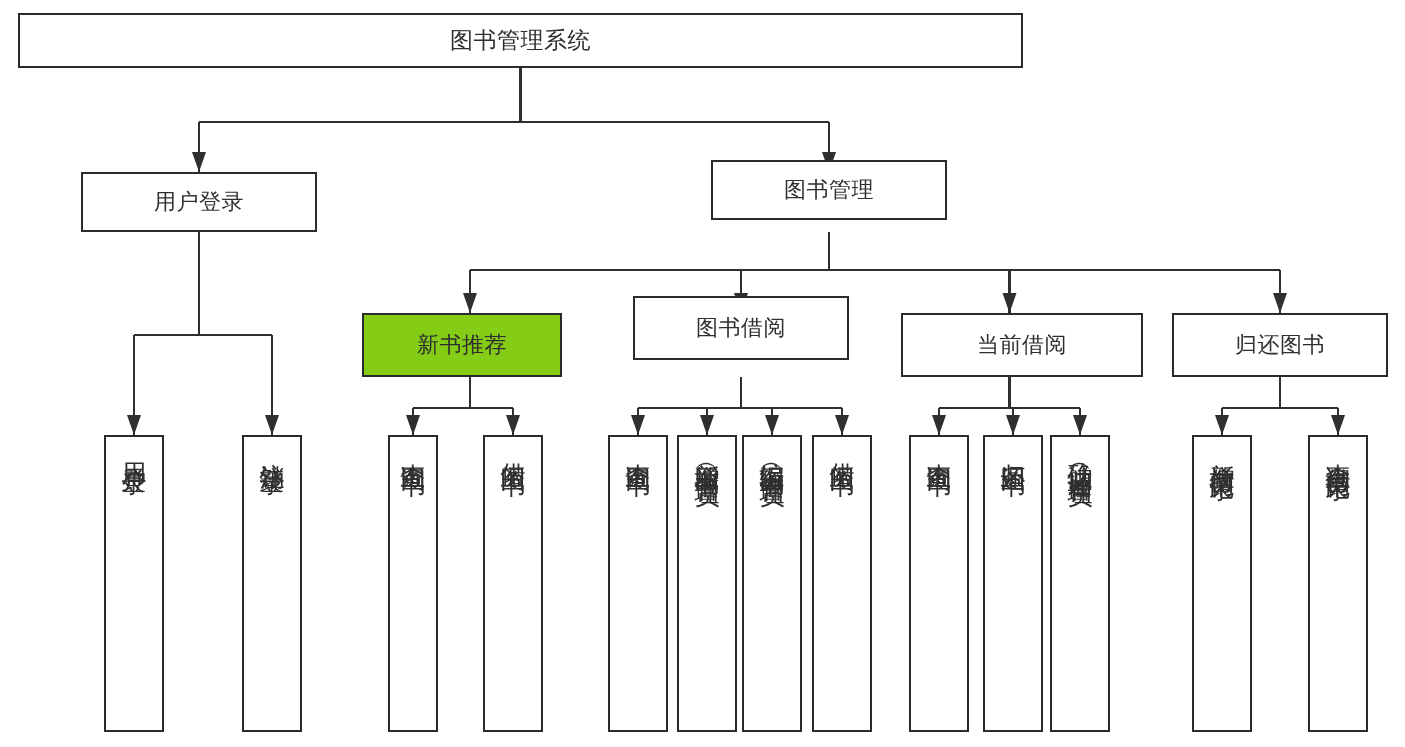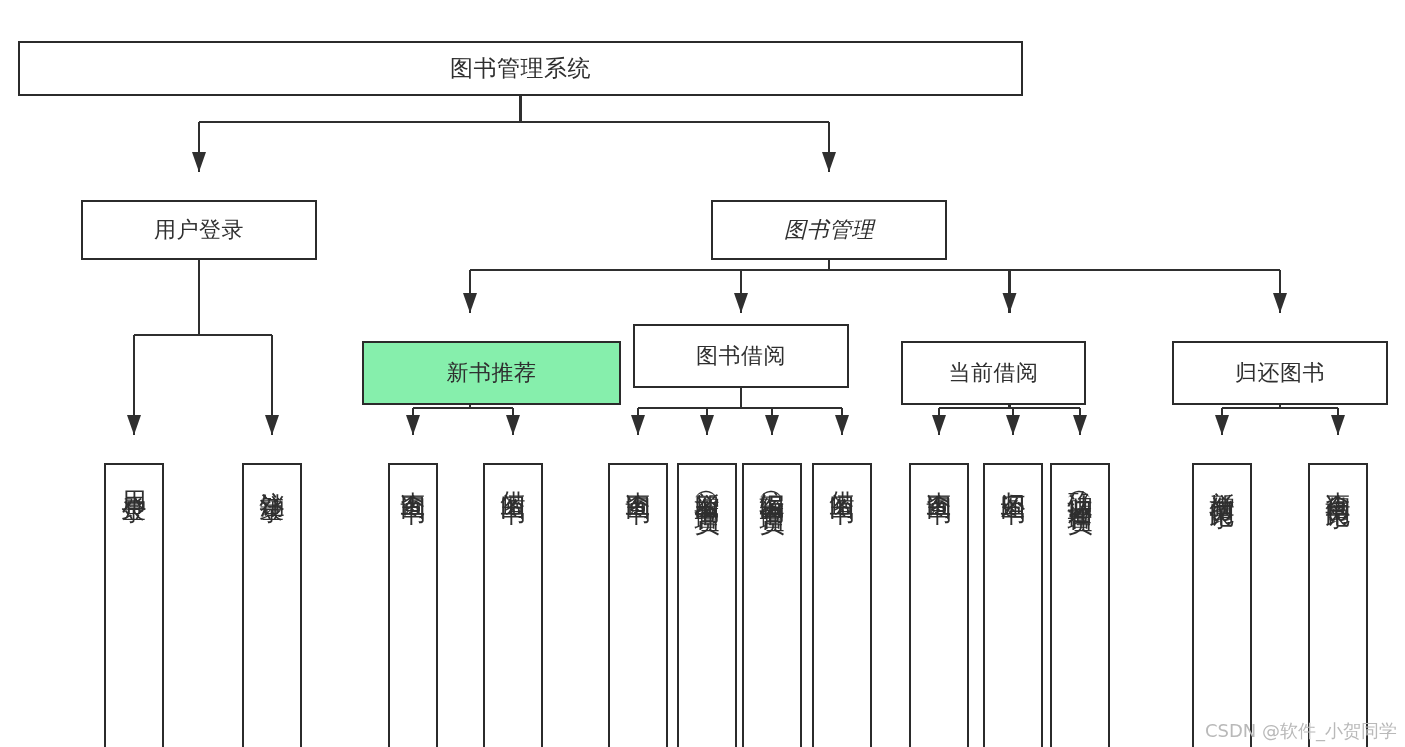--- a/index.html
+++ b/index.html
@@ -30,21 +30,20 @@
   }
   .node-box {
     position: absolute;
     box-sizing: border-box;
     background: #ffffff;
     border: 2px solid #3b82f6;
     display: flex;
     align-items: center;
     justify-content: center;
     overflow: hidden;
-    margin-top: 28px;
   }
   .node-label {
     color: #2f2f2f;
     font-family: "DejaVu Sans", "Liberation Sans", sans-serif;
     line-height: 1.18;
     letter-spacing: 0.5px;
     white-space: nowrap;
     text-align: center;
   }
   .node-box.horizontal .node-label {
@@ -138,30 +137,30 @@
       </g>
   </svg>
 
   <div id="node-layer">
       <div class="node-box horizontal root" style="left: 18px; top: 13px; width: 1005px; height: 55px; border-color: rgb(43, 43, 43); background: rgb(255, 255, 255);">
         <span class="node-label" style="color: rgb(47, 47, 47);">图书管理系统</span>
       </div>
       <div class="node-box horizontal" style="left: 81px; top: 172px; width: 236px; height: 60px; border-color: rgb(43, 43, 43); background: rgb(255, 255, 255);">
         <span class="node-label" style="color: rgb(47, 47, 47);">用户登录</span>
       </div>
-      <div class="node-box horizontal" style="left: 711px; top: 172px; width: 236px; height: 60px; border-color: rgb(43, 43, 43); background: rgb(255, 255, 255); font-style: italic;">
+      <div class="node-box horizontal" style="left: 711px; top: 160px; width: 236px; height: 60px; border-color: rgb(43, 43, 43); background: rgb(255, 255, 255);">
         <span class="node-label" style="color: rgb(47, 47, 47);">图书管理</span>
       </div>
-      <div class="node-box horizontal" style="left: 362px; top: 313px; width: 259px; height: 64px; border-color: rgb(43, 43, 43); background: #86efac;">
+      <div class="node-box horizontal" style="left: 362px; top: 313px; width: 200px; height: 64px; border-color: rgb(43, 43, 43); background: #84cc16;">
         <span class="node-label" style="color: rgb(47, 47, 47);">新书推荐</span>
       </div>
       <div class="node-box horizontal" style="left: 633px; top: 296px; width: 216px; height: 64px; border-color: rgb(43, 43, 43); background: rgb(255, 255, 255);">
         <span class="node-label" style="color: rgb(47, 47, 47);">图书借阅</span>
       </div>
-      <div class="node-box horizontal" style="left: 901px; top: 313px; width: 185px; height: 64px; border-color: rgb(43, 43, 43); background: rgb(255, 255, 255);">
+      <div class="node-box horizontal" style="left: 901px; top: 313px; width: 242px; height: 64px; border-color: rgb(43, 43, 43); background: rgb(255, 255, 255);">
         <span class="node-label" style="color: rgb(47, 47, 47);">当前借阅</span>
       </div>
       <div class="node-box horizontal" style="left: 1172px; top: 313px; width: 216px; height: 64px; border-color: rgb(43, 43, 43); background: rgb(255, 255, 255);">
         <span class="node-label" style="color: rgb(47, 47, 47);">归还图书</span>
       </div>
       <div class="node-box vertical" style="left: 104px; top: 435px; width: 60px; height: 297px; border-color: rgb(43, 43, 43); background: rgb(255, 255, 255);">
         <span class="node-label" style="color: rgb(47, 47, 47);">用户登录</span>
       </div>
       <div class="node-box vertical" style="left: 242px; top: 435px; width: 60px; height: 297px; border-color: rgb(43, 43, 43); background: rgb(255, 255, 255);">
         <span class="node-label" style="color: rgb(47, 47, 47);">注销登录</span>
@@ -194,14 +193,13 @@
         <span class="node-label" style="color: rgb(47, 47, 47);">确认归还（管理员）</span>
       </div>
       <div class="node-box vertical" style="left: 1192px; top: 435px; width: 60px; height: 297px; border-color: rgb(43, 43, 43); background: rgb(255, 255, 255);">
         <span class="node-label" style="color: rgb(47, 47, 47);">新增借阅记录</span>
       </div>
       <div class="node-box vertical" style="left: 1308px; top: 435px; width: 60px; height: 297px; border-color: rgb(43, 43, 43); background: rgb(255, 255, 255);">
         <span class="node-label" style="color: rgb(47, 47, 47);">查询借阅记录</span>
       </div>
     </div>
 
-  <div class="watermark">CSDN @软件_小贺同学</div>
 </div>
 
 </body></html>

